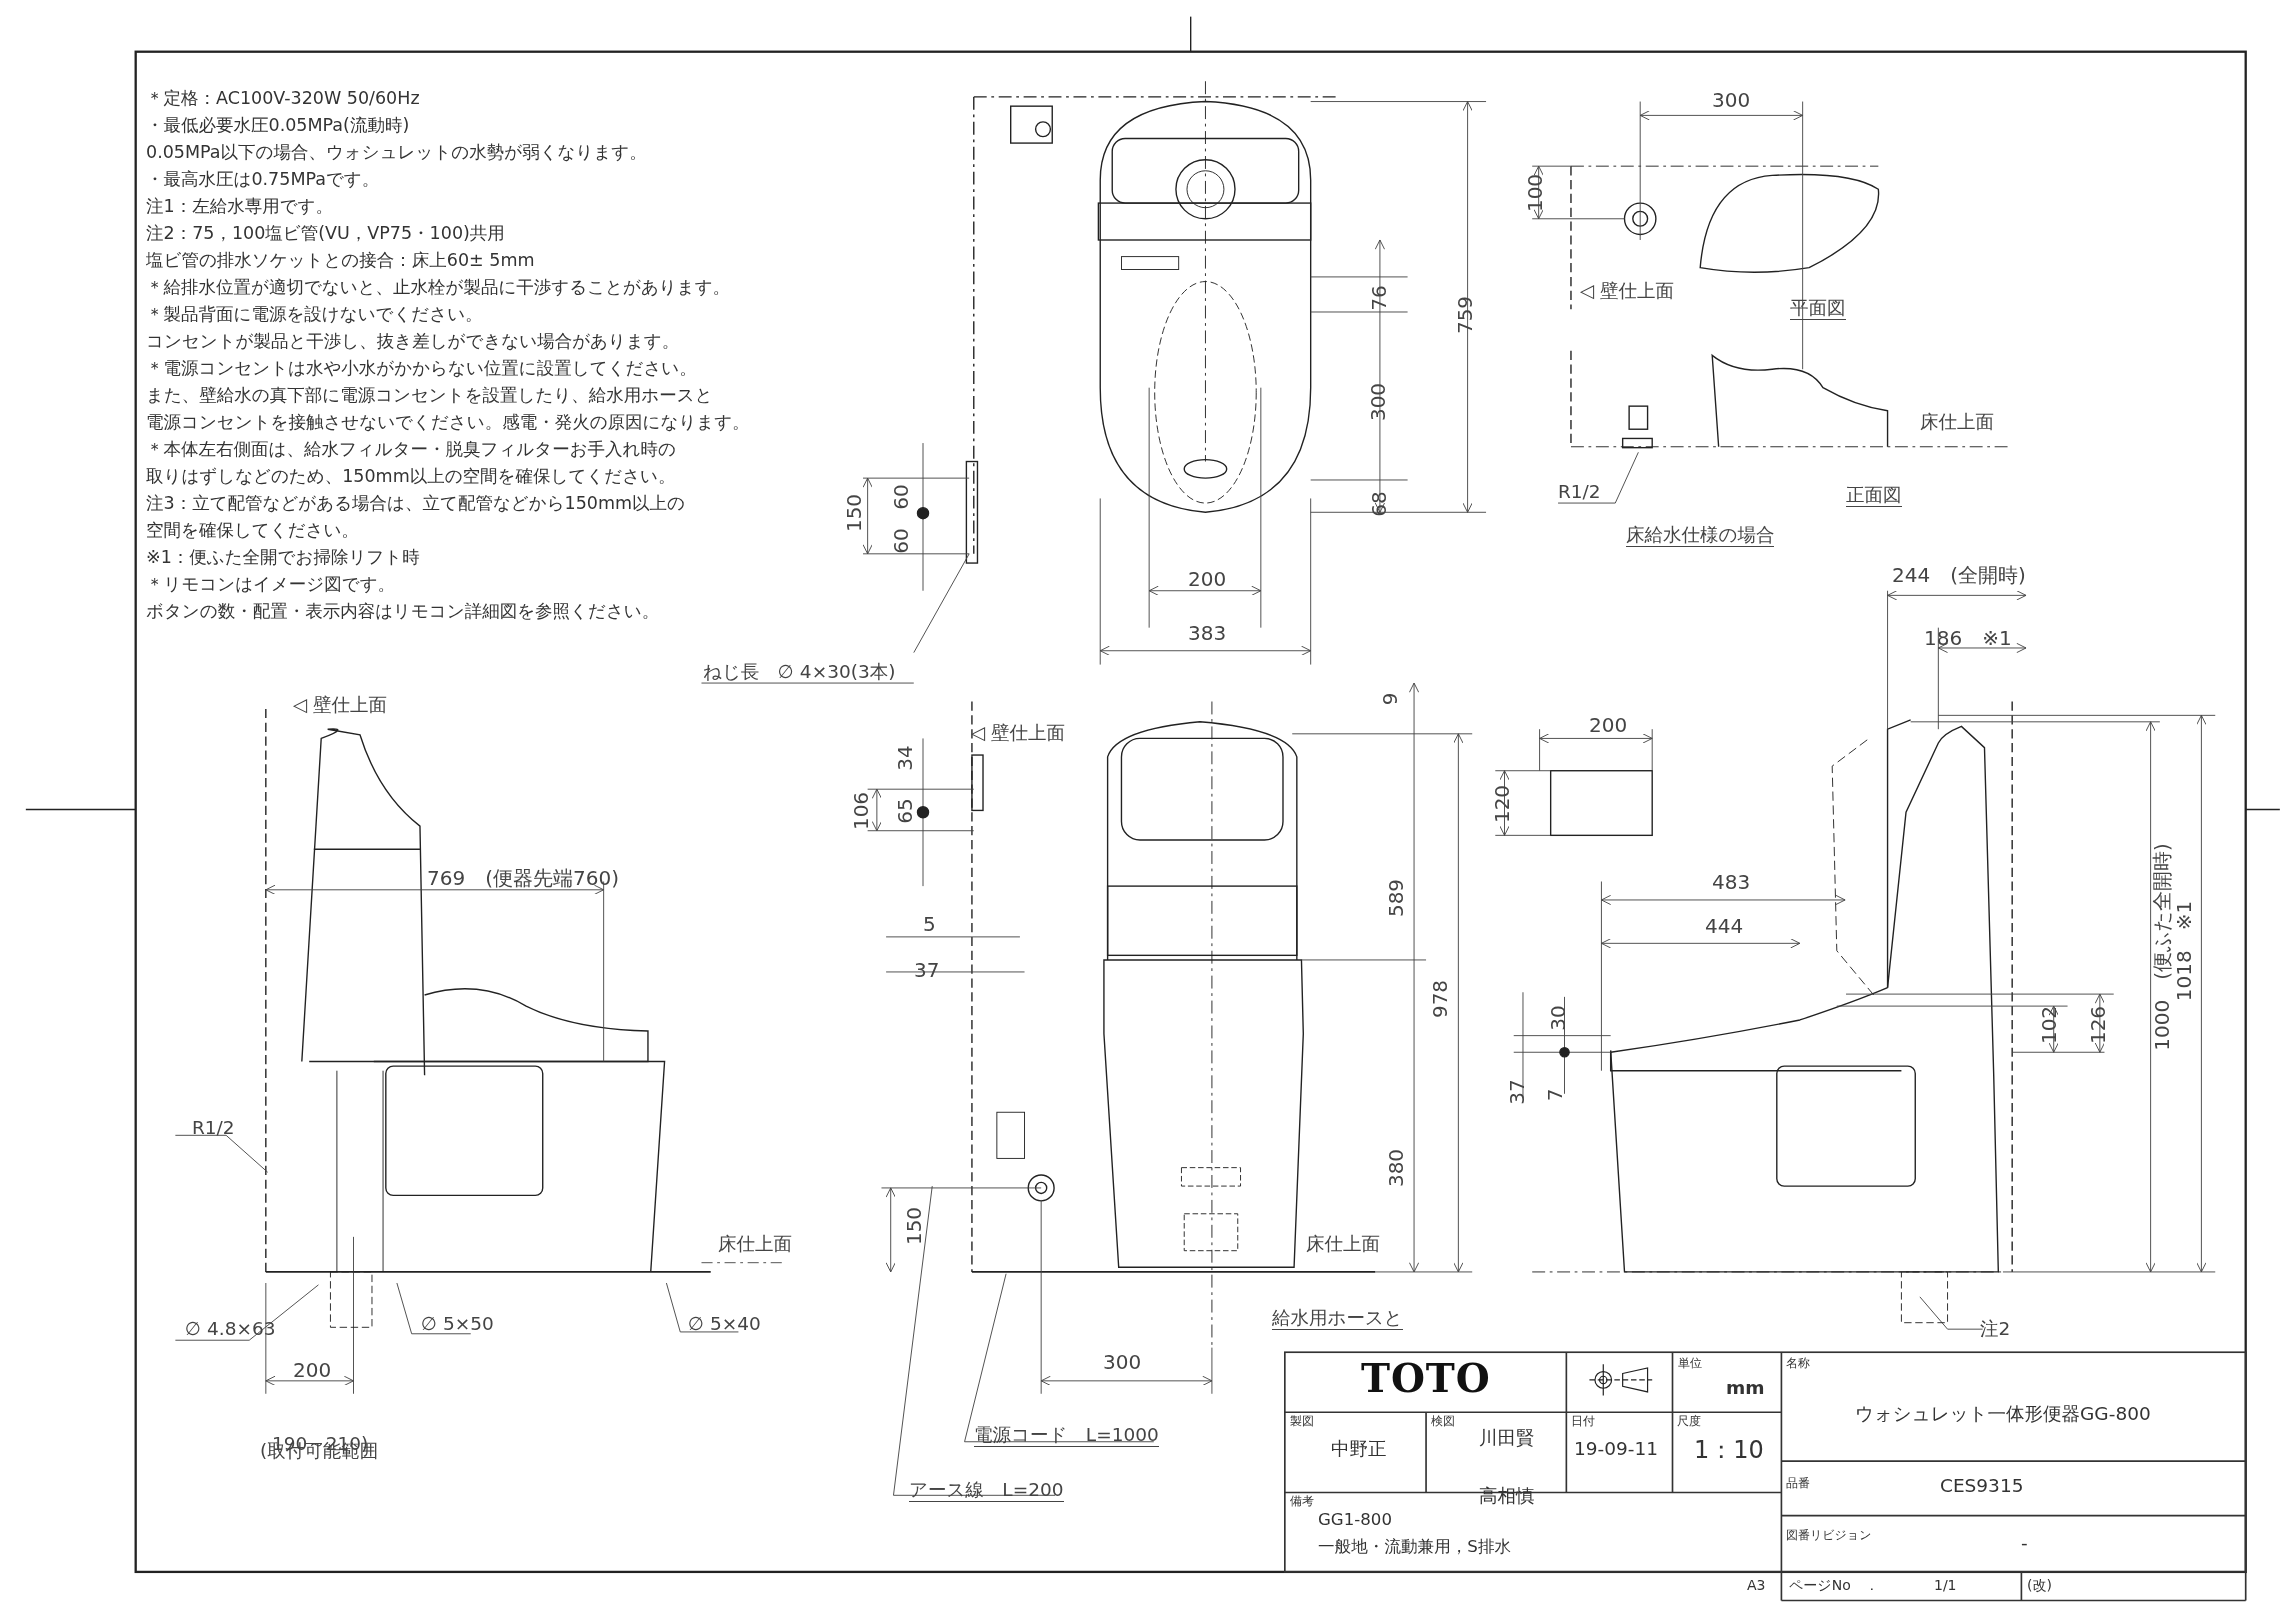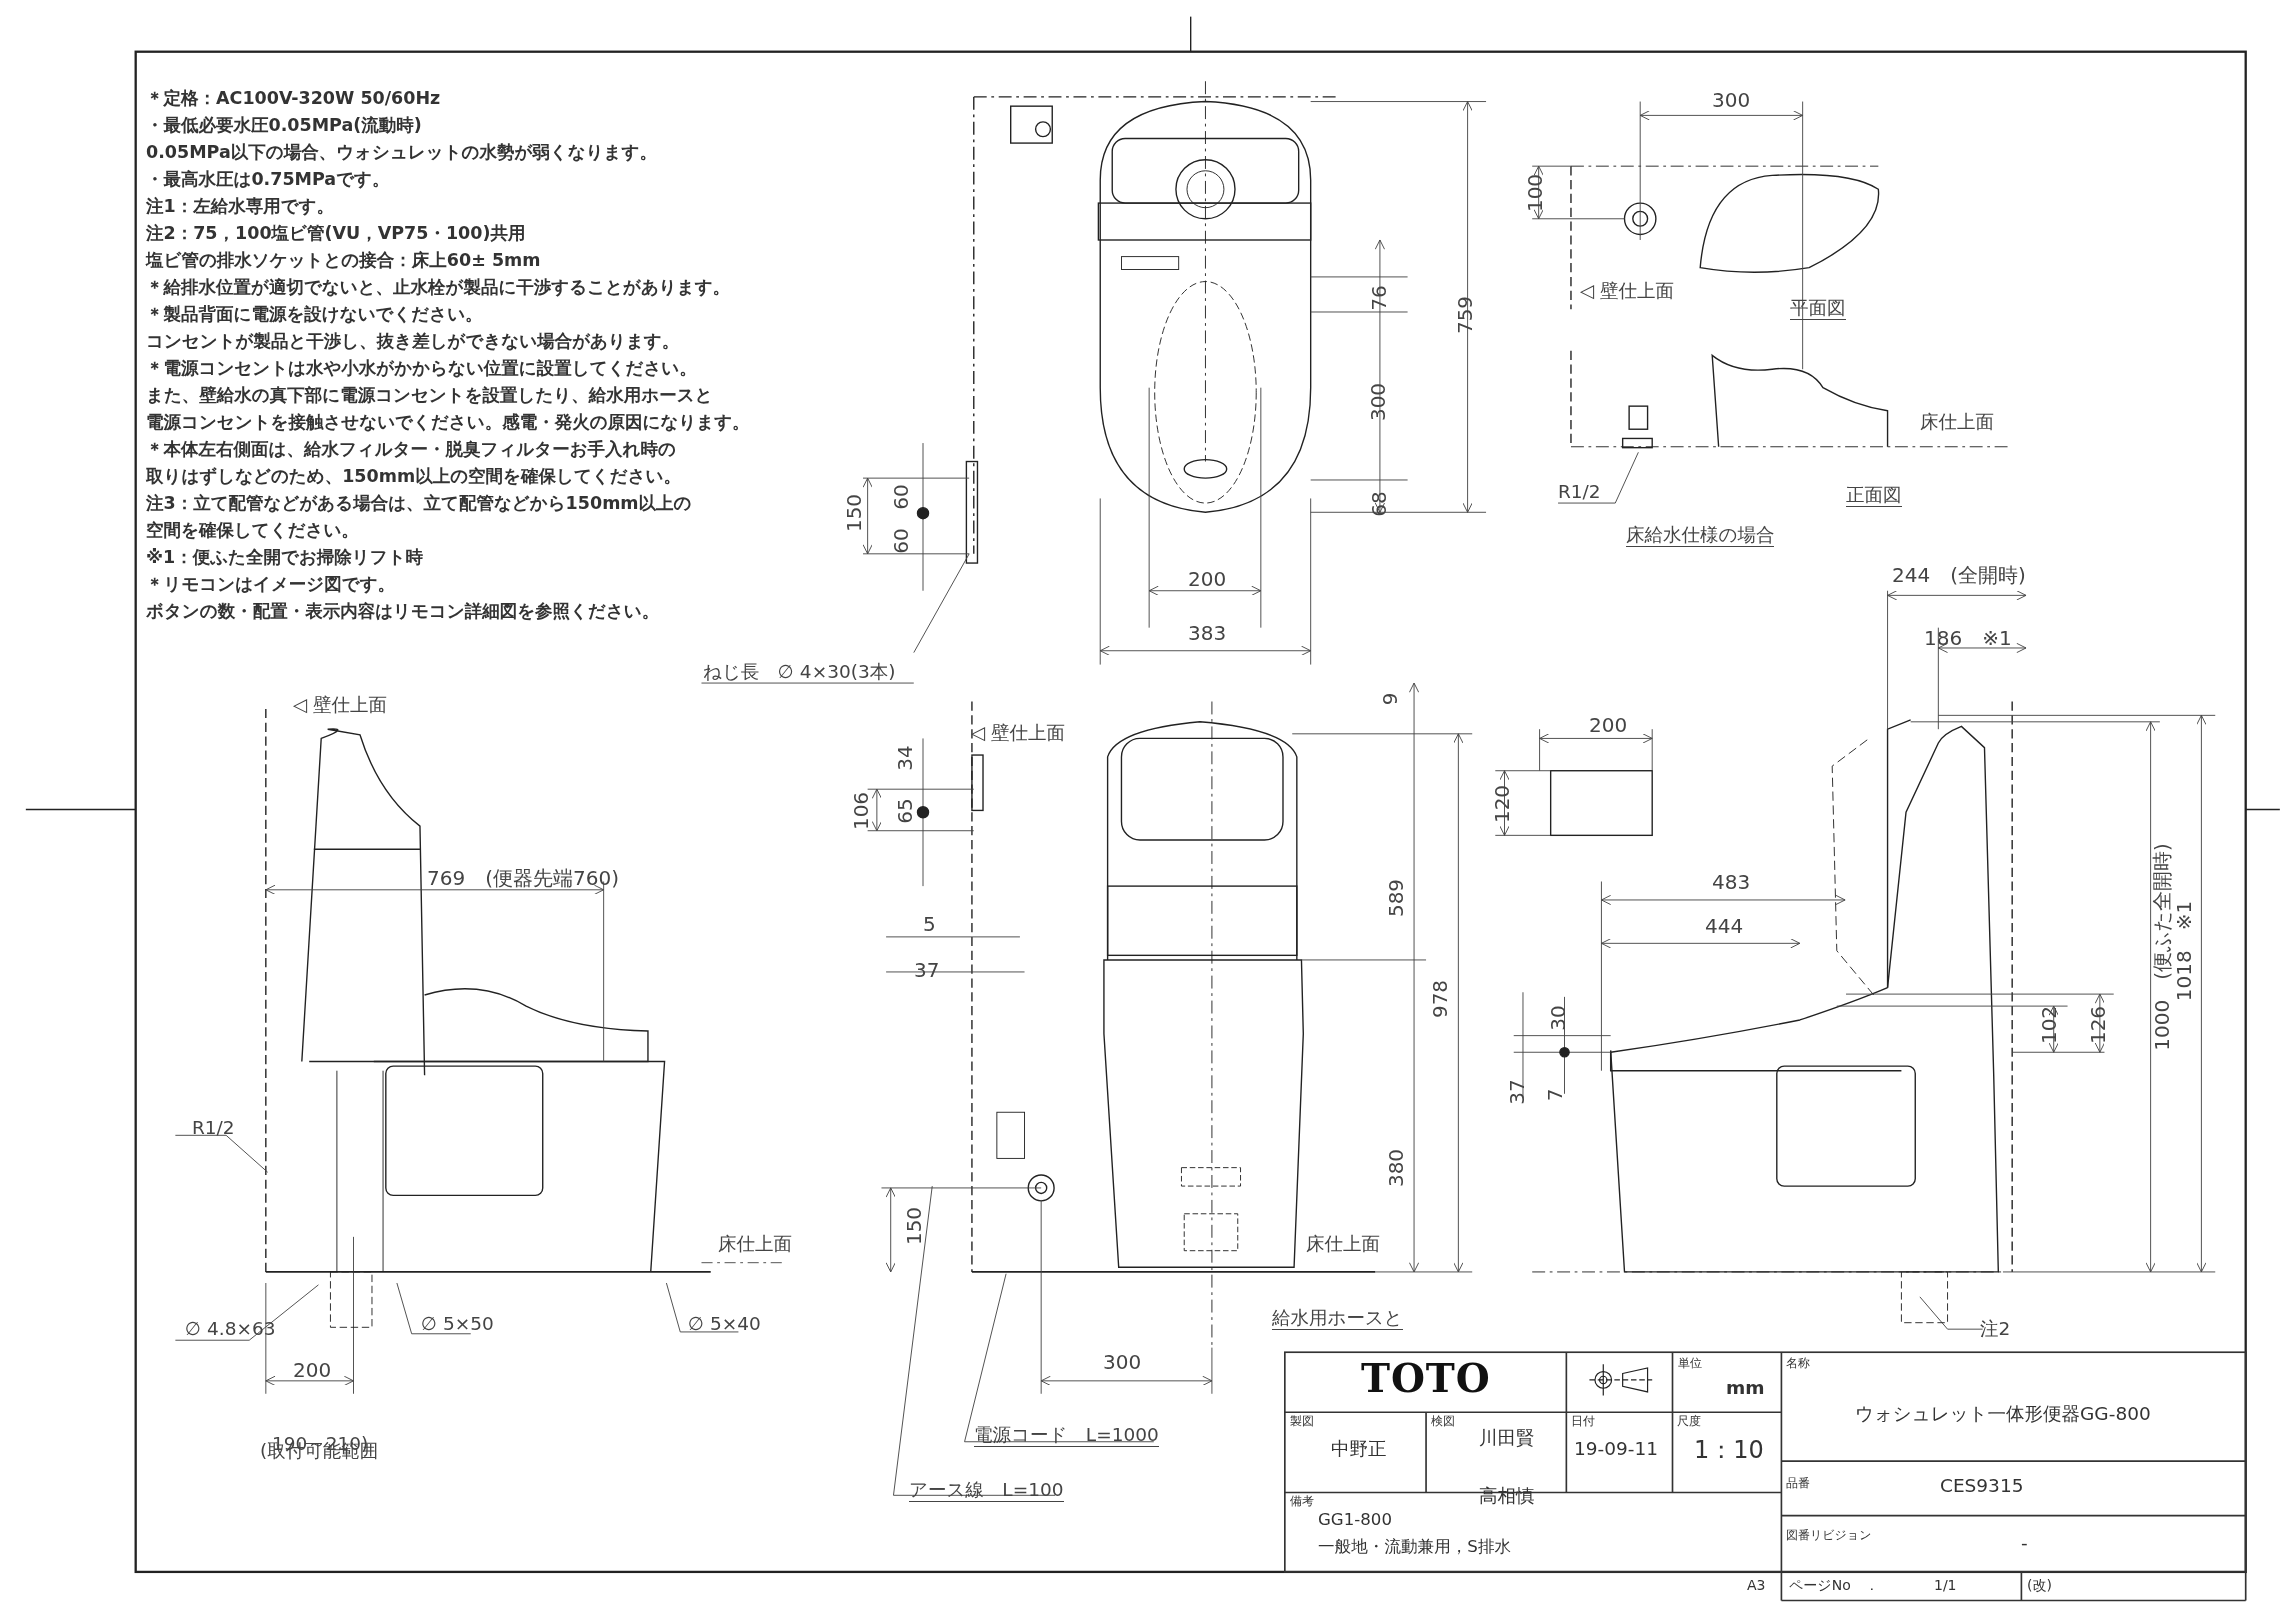--- a/index.html
+++ b/index.html
@@ -1,20 +1,20 @@
 <!DOCTYPE html>
 <html style="font-size:14.8px"><head>
 <meta charset="utf-8">
 <style>
   html,body{margin:0;padding:0;background:#fff;}
   body{width:2290px;height:1619px;position:relative;overflow:hidden;font-family:"DejaVu Sans",sans-serif;color:#222;}
   svg.draw{position:absolute;left:0;top:0;}
   .t{position:absolute;white-space:nowrap;font-family:"DejaVu Sans",sans-serif;color:#333;line-height:1;}
   .notes{position:absolute;left:146px;top:85px;font-size:17.5px;line-height:27px;color:#333;}
-  .notes div{white-space:nowrap;font-weight:bold;}
+  .notes div{white-space:nowrap;}
   .dim{font-size:20px;color:#444;}
   .lbl{font-size:18.5px;color:#444;}
   .ul{border-bottom:1.4px solid #444;padding-bottom:1.8px;}
   .vt{transform:rotate(-90deg);transform-origin:center center;}
   .tb-logo{font-family:"DejaVu Serif",serif;font-weight:bold;font-size:39px;color:#111;letter-spacing:0.9px;}
   .tb-small{font-size:12px;color:#333;}
   .tb-val{font-size:18.5px;color:#333;}
 </style>
 </head>
 <body>
@@ -297,21 +297,21 @@
 <span class="t dim" style="left:914px;top:960px;">37</span>
 <span class="t dim vt" style="left:895px;top:1216px;">150</span>
 <span class="t dim vt" style="left:1384px;top:689px;">9</span>
 <span class="t dim vt" style="left:1377px;top:888px;">589</span>
 <span class="t dim vt" style="left:1421px;top:989px;">978</span>
 <span class="t dim vt" style="left:1377px;top:1158px;">380</span>
 <span class="t dim" style="left:1103px;top:1352px;">300</span>
 <span class="t lbl" style="left:1306px;top:1235px;">床仕上面</span>
 <span class="t lbl ul" style="left:1272px;top:1309px;">給水用ホースと</span>
 <span class="t lbl ul" style="left:974px;top:1426px;">電源コード　L=1000</span>
-<span class="t lbl ul" style="left:909px;top:1481px;">アース線　L=100</span>
+<span class="t lbl ul" style="left:909px;top:1481px;">アース線　L=200</span>
 
 <span class="t dim" style="left:1892px;top:565px;">244　(全開時)</span>
 <span class="t dim" style="left:1924px;top:628px;">186　※1</span>
 <span class="t dim" style="left:1589px;top:715px;">200</span>
 <span class="t dim vt" style="left:1483px;top:794px;">120</span>
 <span class="t dim" style="left:1712px;top:872px;">483</span>
 <span class="t dim" style="left:1705px;top:916px;">444</span>
 <span class="t dim vt" style="left:1545px;top:1008px;">30</span>
 <span class="t dim vt" style="left:1504px;top:1082px;">37</span>
 <span class="t dim vt" style="left:1549px;top:1085px;">7</span>

